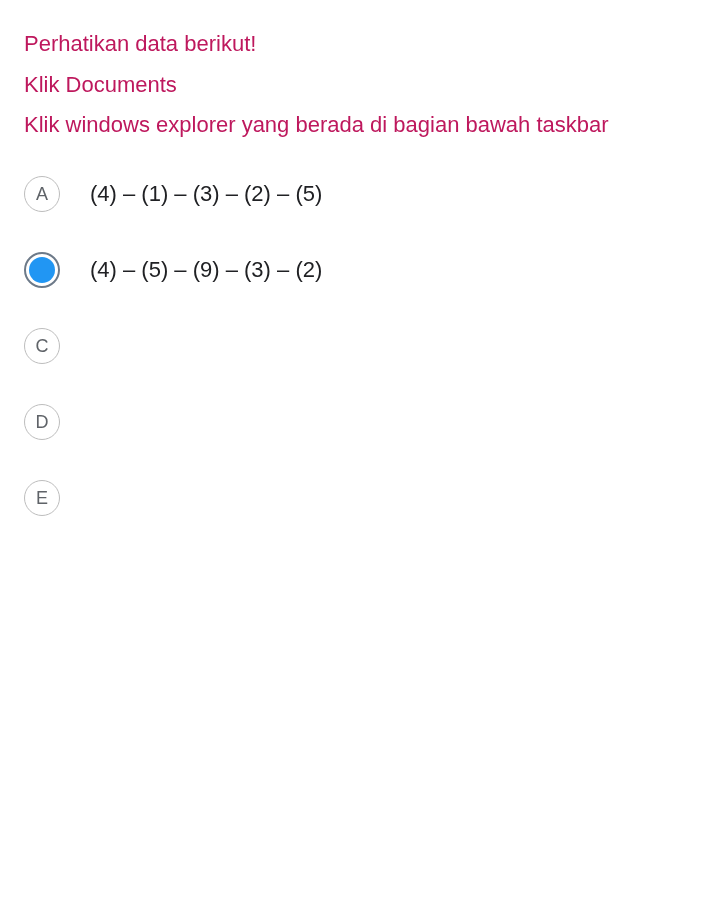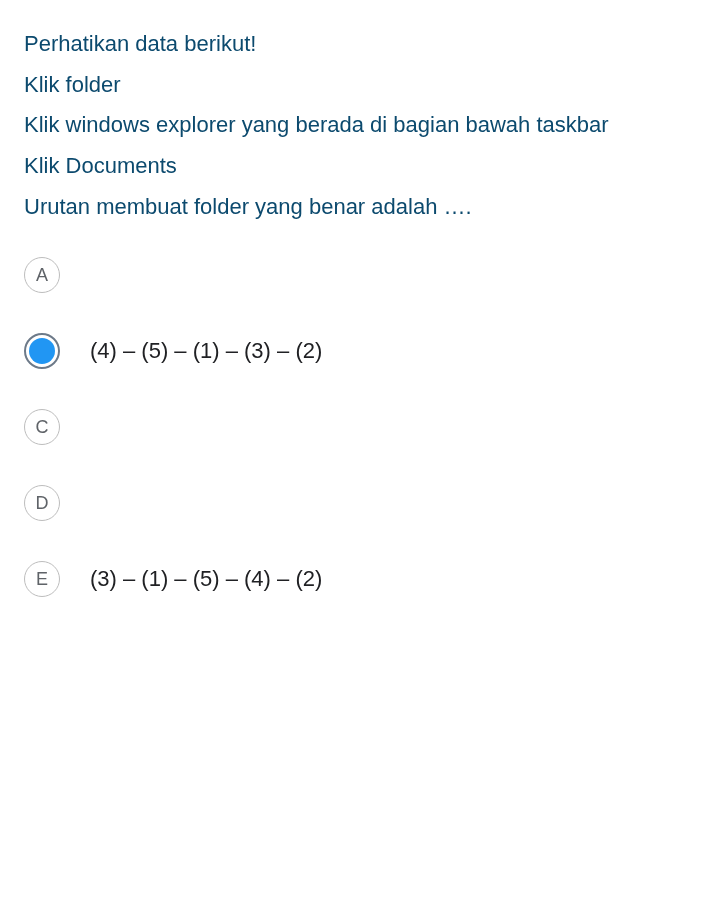--- a/index.html
+++ b/index.html
@@ -14,21 +14,21 @@
       height: 915px;
       padding: 24px;
       color: #202124;
     }
     .question-block {
       margin-bottom: 30px;
     }
     .question-line {
       font-size: 22px;
       line-height: 1.85;
-      color: #0c4a6e;
+      color: #be185d;
     }
     .options-block {
       margin-top: 20px;
     }
     .option-row {
       display: flex;
       align-items: center;
       margin-bottom: 40px;
     }
     .option-letter {
@@ -63,43 +63,41 @@
     .option-text {
       font-size: 22px;
       color: #202124;
     }
   </style>
 </head>
 <body>
 
 <div class="question-block">
   <div class="question-line">Perhatikan data berikut!</div>
-  <div class="question-line">Klik folder</div>
+  <div class="question-line">Klik Documents</div>
   <div class="question-line">Klik windows explorer yang berada di bagian bawah taskbar</div>
-  <div class="question-line">Klik Documents</div>
-  <div class="question-line">Urutan membuat folder yang benar adalah ….</div>
 </div>
 
 <div class="options-block">
 
   <div class="option-row">
     <div class="option-letter">A</div>
+    <div class="option-text">(4) – (1) – (3) – (2) – (5)</div>
   </div>
 
   <div class="option-row">
     <div class="option-letter selected"></div>
-    <div class="option-text">(4) – (5) – (1) – (3) – (2)</div>
+    <div class="option-text">(4) – (5) – (9) – (3) – (2)</div>
   </div>
 
   <div class="option-row">
     <div class="option-letter">C</div>
   </div>
 
   <div class="option-row">
     <div class="option-letter">D</div>
   </div>
 
   <div class="option-row">
     <div class="option-letter">E</div>
-    <div class="option-text">(3) – (1) – (5) – (4) – (2)</div>
   </div>
 
 </div>
 
 </body></html>

